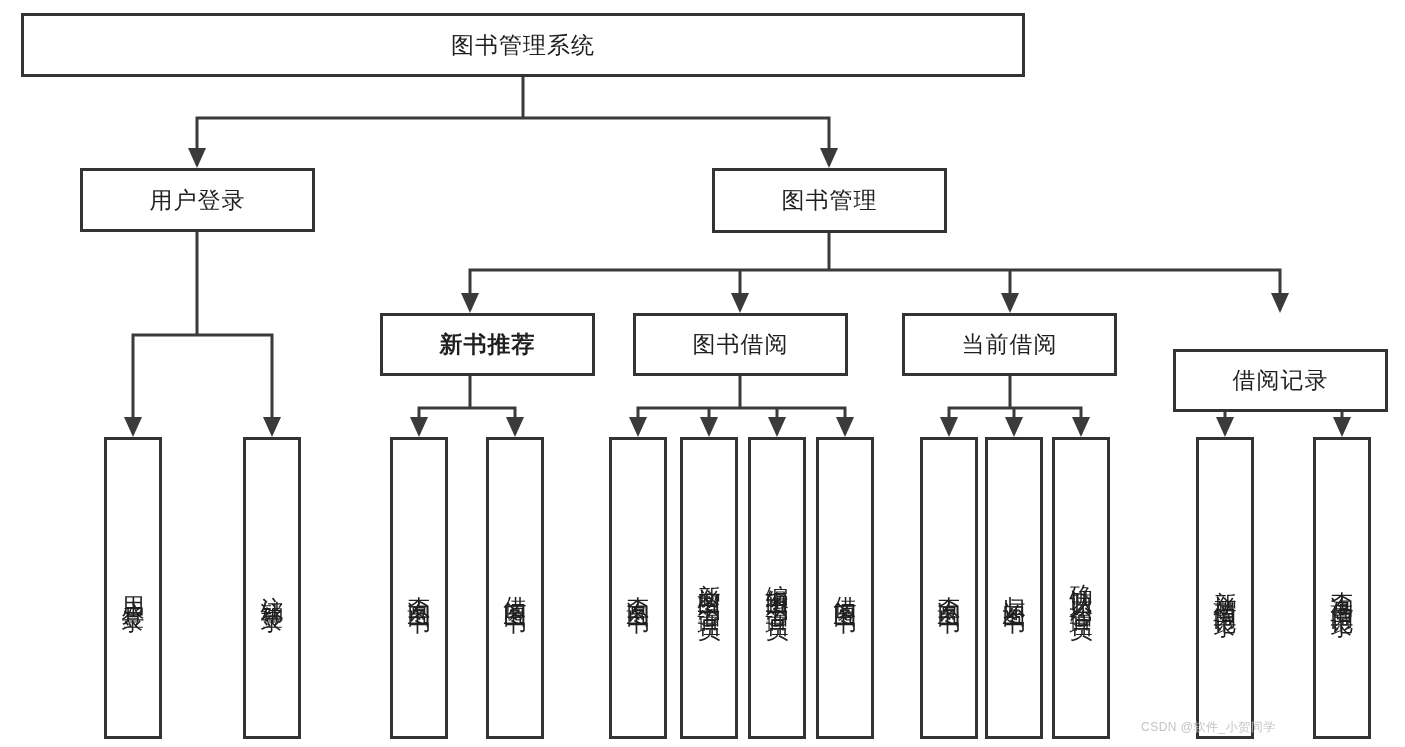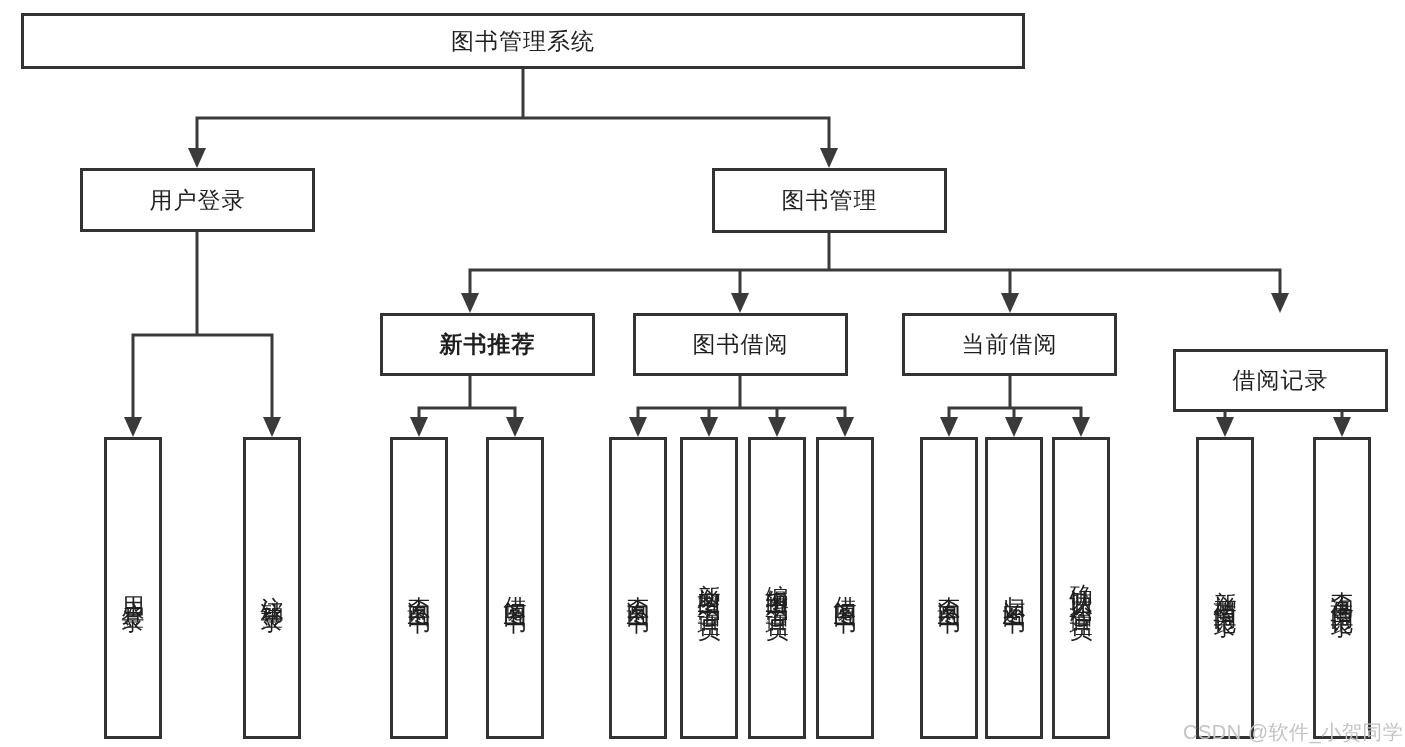--- a/index.html
+++ b/index.html
@@ -31,36 +31,36 @@
   .node.h .box-label{
     font-size:23px;letter-spacing:1px;white-space:nowrap;
   }
   .node.v .box-label{
     writing-mode:vertical-rl;
     text-orientation:mixed;
     font-size:23px;letter-spacing:5px;line-height:1;
     white-space:nowrap;
   }
   
-  .n-root   {left:21px;  top:13px;  width:1004px; height:56px;}
+  .n-root   {left:21px;  top:13px;  width:1004px; height:64px;}
   .n-login  {left:80px;  top:168px; width:235px;  height:64px;}
   .n-mgmt   {left:712px; top:168px; width:235px;  height:65px;}
   .n-newrec {left:380px; top:313px; width:215px;  height:63px;font-weight:bold;}
   .n-borrow {left:633px; top:313px; width:215px;  height:63px;}
   .n-current{left:902px; top:313px; width:215px;  height:63px;}
   .n-records{left:1173px;top:313px; width:215px;  height:63px;margin-top:36px;}
   .leaf{top:437px;width:58px;height:302px;}
   .l1 {left:104px;} .l2 {left:243px;}
   .l3 {left:390px;} .l4 {left:486px;}
   .l5 {left:609px;} .l6 {left:680px;} .l7 {left:748px;} .l8 {left:816px;}
   .l9 {left:920px;} .l10{left:985px;} .l11{left:1052px;}
   .l12{left:1196px;} .l13{left:1313px;}
   .watermark{
-    position:absolute;left:1183px;top:719px;z-index:5;
-    color:var(--watermark);font-size:20px;letter-spacing:0.5px;
+    position:absolute;left:1141px;top:719px;z-index:5;
+    color:var(--watermark);font-size:12px;letter-spacing:0.5px;
     white-space:nowrap;
   }
 </style>
 </head>
 <body>
 
 <div class="canvas">
 
   <svg class="connectors" width="1405" height="747" viewBox="0 0 1405 747">
 

